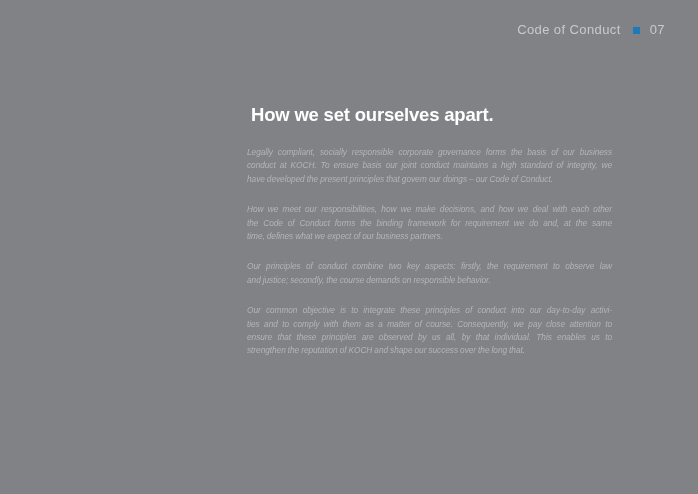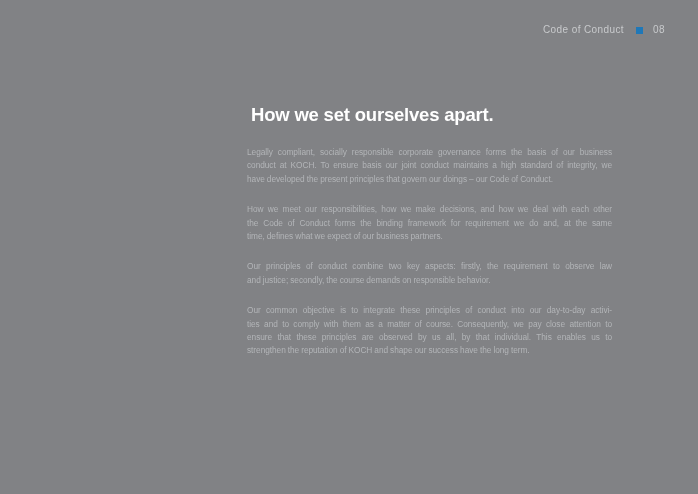--- a/index.html
+++ b/index.html
@@ -19,21 +19,21 @@
     height: 494px;
     background: var(--bg, #818285);
   }
   .header {
     position: absolute;
     top: 26px;
     right: 33px;
     display: flex;
     align-items: center;
     color: var(--header-text, #c8cacc);
-    font-size: 10px;
+    font-size: 13px;
     letter-spacing: 0.4px;
     line-height: 8px;
     margin-left: 36px;
   }
   .header .sq {
     display: inline-block;
     width: 7px;
     height: 7px;
     background: var(--accent, #1f78b8);
     margin: 0 10px 0 12px;
@@ -56,37 +56,38 @@
     top: 146px;
     width: 365px;
     color: var(--body-text, #b3b5b8);
     font-size: 8.3px;
     line-height: 13.4px;
     letter-spacing: -0.05px;
     word-spacing: -0.2px;
   }
   .para {
     margin: 0 0 17px 0;
+    font-style: italic;
   }
   .line {
     text-align: justify;
     text-align-last: justify;
   }
   .line.last {
     text-align-last: left;
   }
 </style>
 </head>
 <body>
 
 <div class="page">
   <header class="header">
     <span class="label">Code of Conduct</span>
     <span class="sq"></span>
-    <span class="pagenum">08</span>
+    <span class="pagenum">07</span>
   </header>
 
   <h1 class="title">How we set ourselves apart.</h1>
 
   <main class="body-text">
       <div class="para">
         <div class="line">Legally compliant, socially responsible corporate governance forms the basis of our business</div>
         <div class="line">conduct at KOCH. To ensure basis our joint conduct maintains a high standard of integrity, we</div>
         <div class="line last">have developed the present principles that govern our doings – our Code of Conduct.</div>
       </div>
@@ -96,16 +97,16 @@
         <div class="line last">time, defines what we expect of our business partners.</div>
       </div>
       <div class="para">
         <div class="line">Our principles of conduct combine two key aspects: firstly, the requirement to observe law</div>
         <div class="line last">and justice; secondly, the course demands on responsible behavior.</div>
       </div>
       <div class="para">
         <div class="line">Our common objective is to integrate these principles of conduct into our day-to-day activi-</div>
         <div class="line">ties and to comply with them as a matter of course. Consequently, we pay close attention to</div>
         <div class="line">ensure that these principles are observed by us all, by that individual. This enables us to</div>
-        <div class="line last">strengthen the reputation of KOCH and shape our success have the long term.</div>
+        <div class="line last">strengthen the reputation of KOCH and shape our success over the long that.</div>
       </div>
     </main>
 </div>
 
 </body></html>

